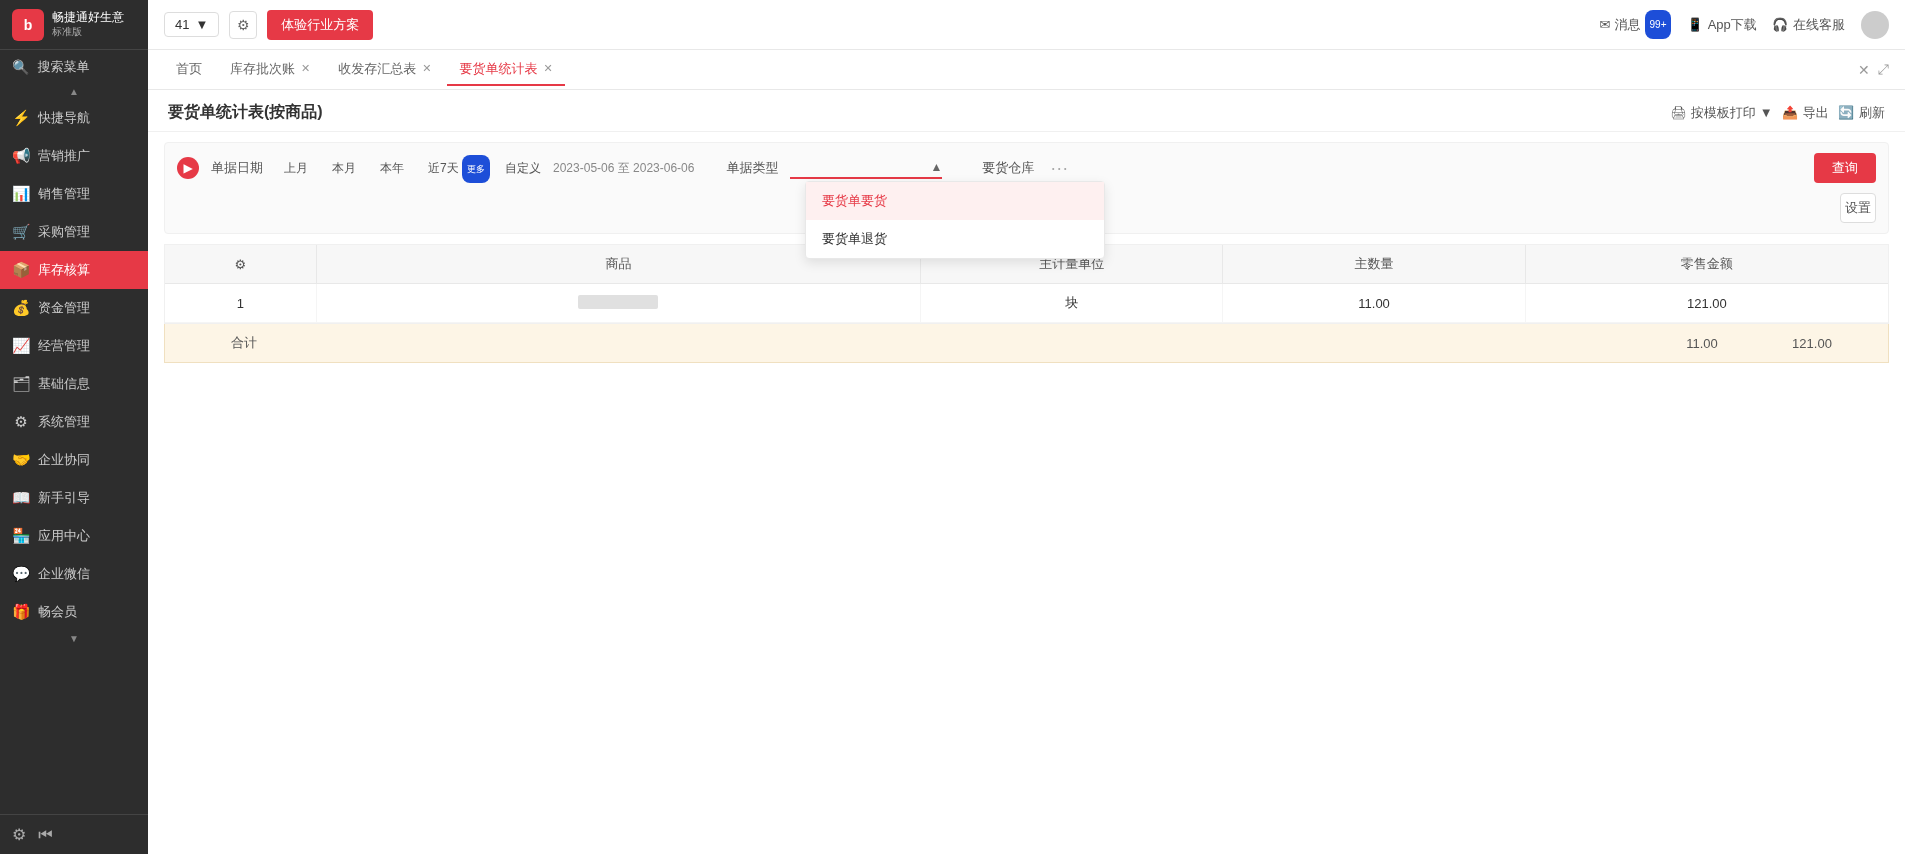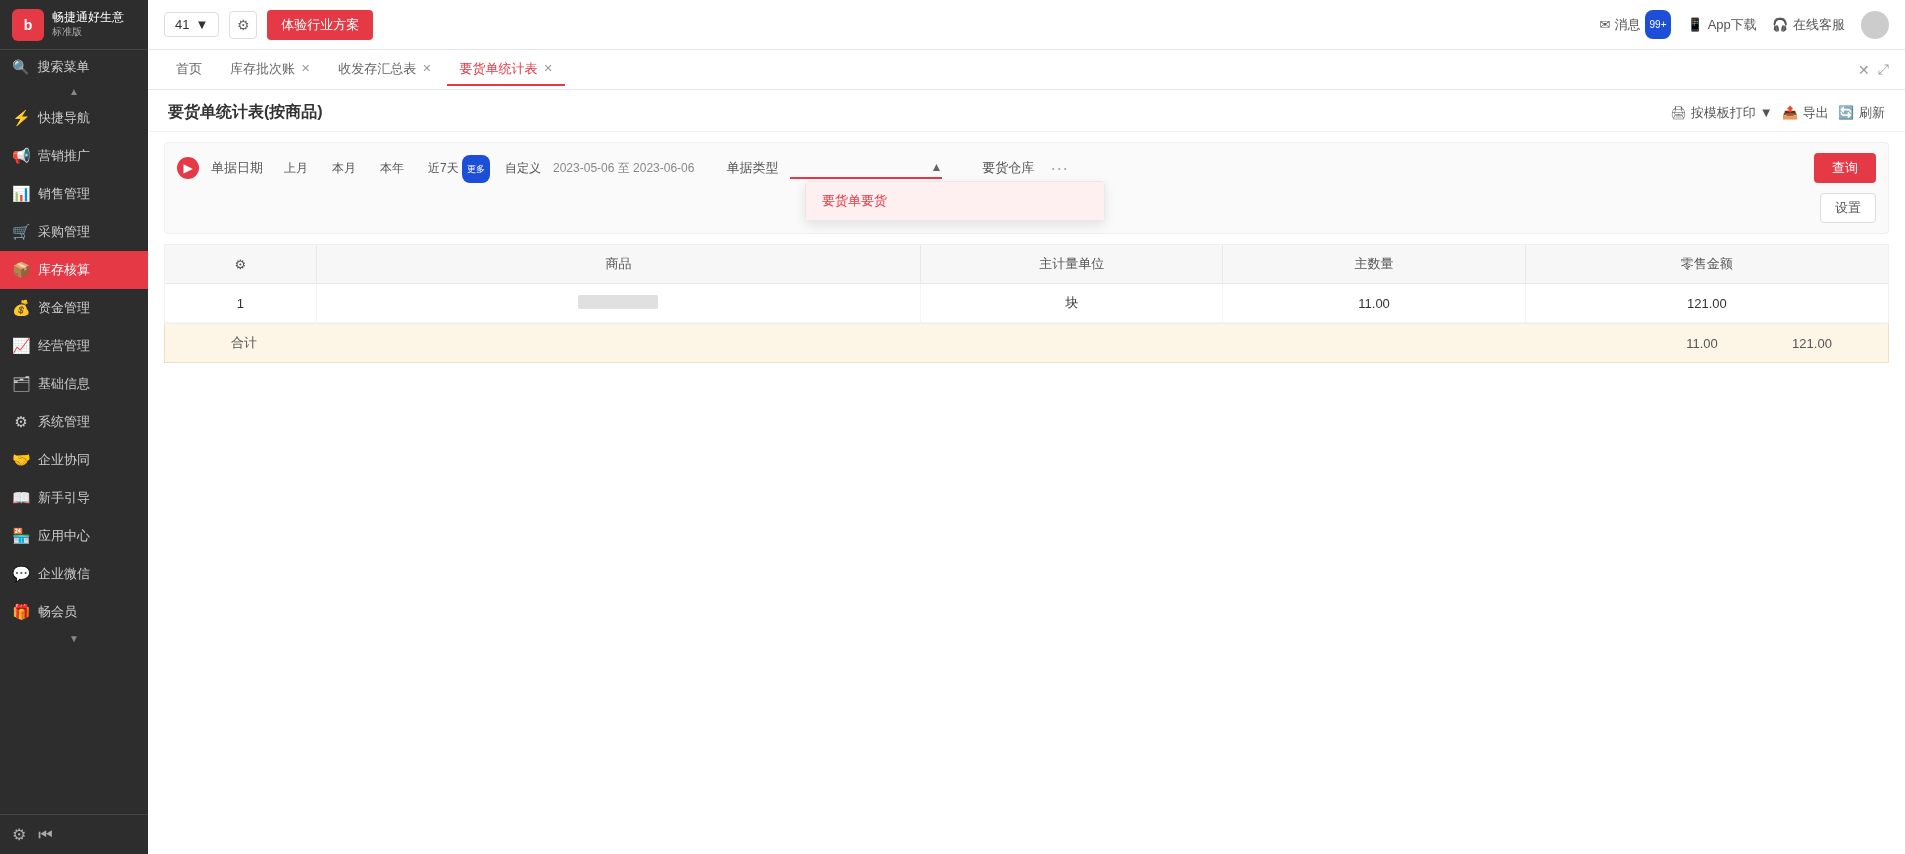--- a/index.html
+++ b/index.html
@@ -231,21 +231,21 @@
 
     .query-btn {
       background: #e63946; color: white;
       border: none; border-radius: 4px;
       padding: 6px 18px; cursor: pointer; font-size: 13px;
       margin-left: auto;
     }
     .settings-action-btn {
       background: white; color: #555;
       border: 1px solid #ddd; border-radius: 4px;
-      padding: 5px 14px; cursor: pointer; font-size: 13px;
+      padding: 5px 4px; cursor: pointer; font-size: 13px;
       margin-top: 4px;
     }
 
     
     .dropdown-overlay {
       position: absolute;
       top: 38px;
       left: 640px;
       width: 300px;
       background: white;
@@ -511,20 +511,23 @@
 
           <button class="query-btn">查询</button>
         </div>
         <div style="display:flex;justify-content:flex-end;margin-top:6px;">
           <button class="settings-action-btn">设置</button>
         </div>
 
         <div class="dropdown-overlay">
           <div class="dropdown-item selected">
             <span>要货单要货</span>
+          </div>
+          <div class="dropdown-item">
+            <span>要货单退货</span>
           </div>
         </div>
       </div>
 
       <div class="table-container">
         <table>
           <thead>
             <tr>
               <th class="gear-col">⚙</th>
               <th class="col-product">商品</th>

